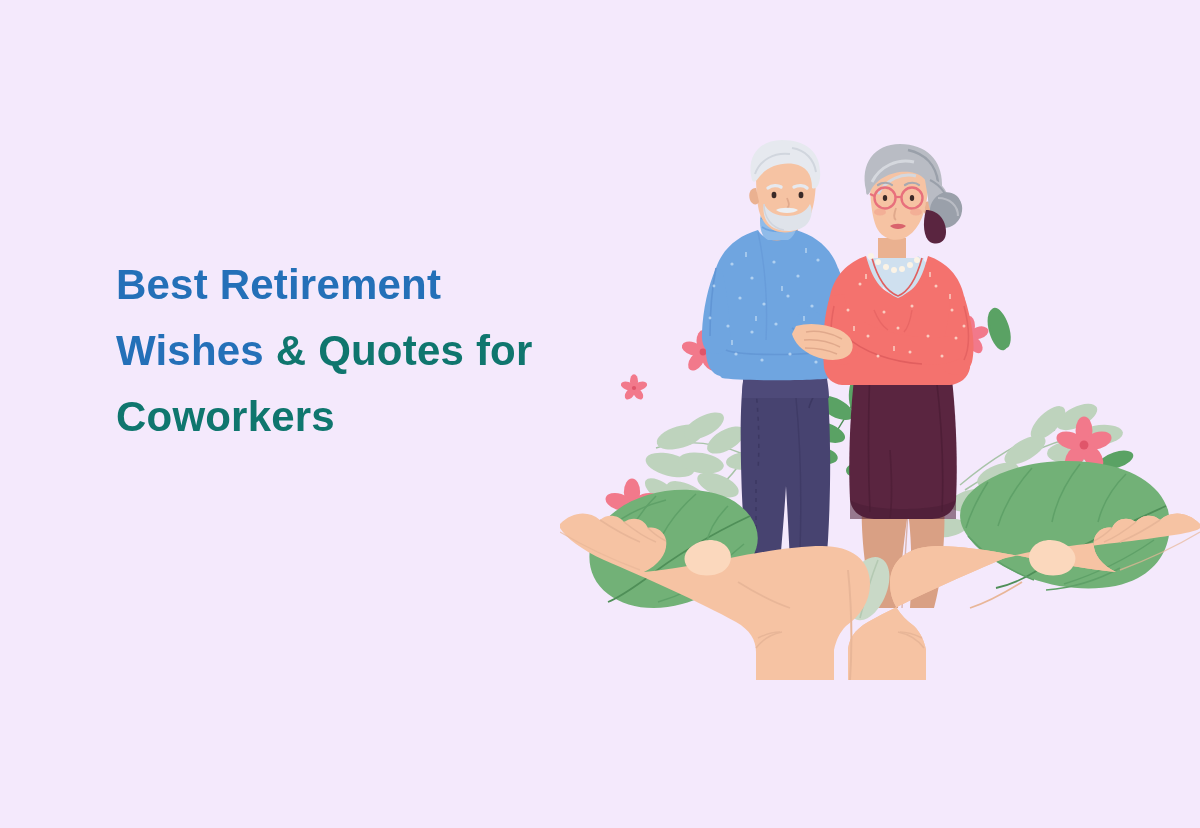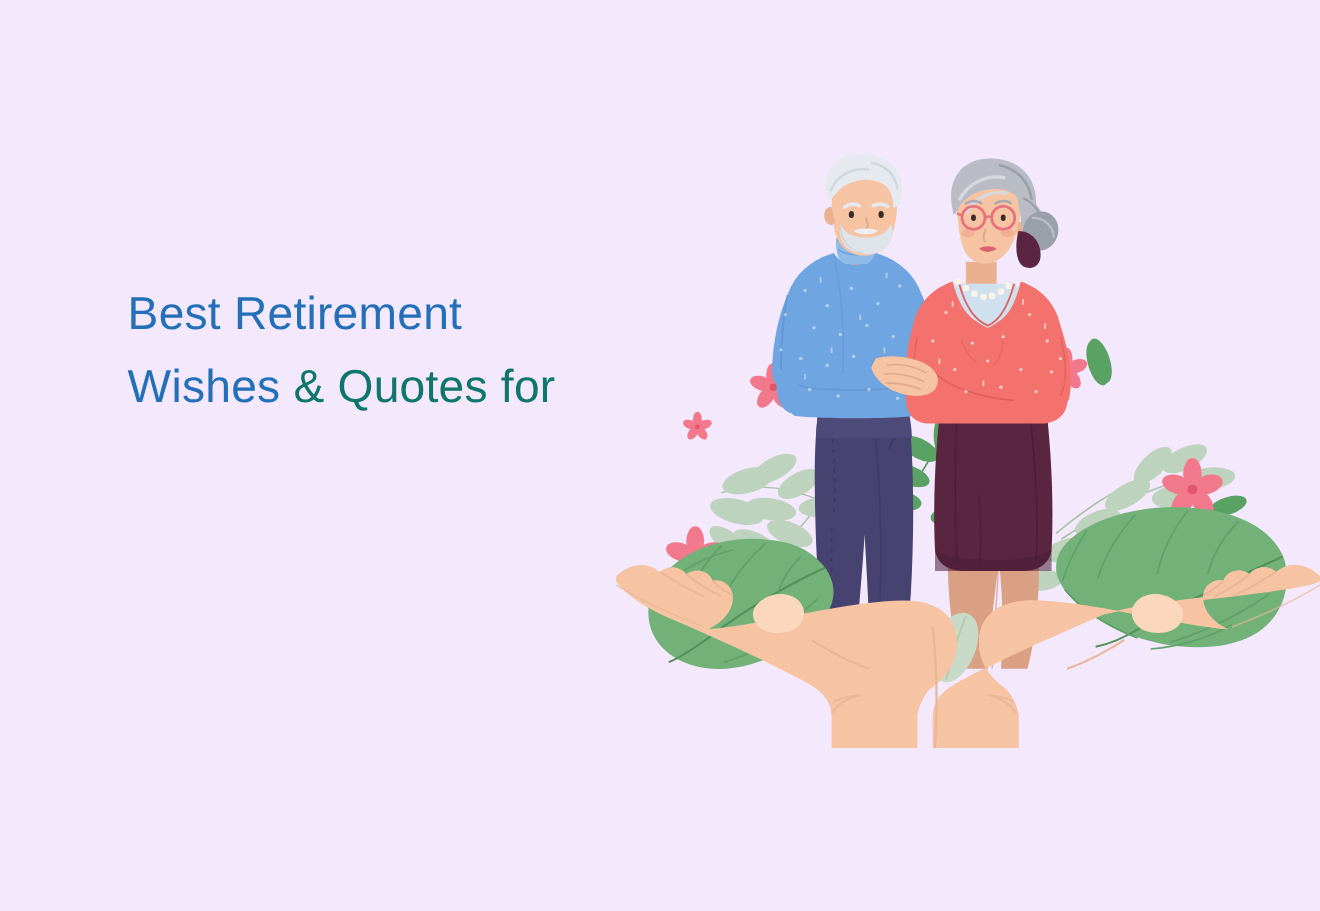--- a/index.html
+++ b/index.html
@@ -24,21 +24,21 @@
   
   .headline {
     position: absolute;
     left: 116px;
     top: 252px;
     width: 470px;
   }
   .headline-line {
     font-size: 42px;
     line-height: 66px;
-    font-weight: 400;
+    font-weight: 700;
     letter-spacing: 0.2px;
     color: #111111;
     white-space: nowrap;
   }
   .hl-accent {
     color: #2470b8;
   }
   .hl-plain {
     color: #0f766e;
   }
@@ -60,20 +60,23 @@
 <body>
 
 <div class="banner">
 
   <div class="headline">
     <div class="headline-line">
       <span class="hl-accent">Best Retirement</span>
     </div>
     <div class="headline-line">
       <span class="hl-accent">Wishes</span><span class="hl-plain"> &amp; Quotes for</span>
+    </div>
+    <div class="headline-line">
+      <span class="hl-plain">Coworkers</span>
     </div>
   </div>
 
   <div class="illustration">
     <svg viewBox="0 0 640 540" xmlns="http://www.w3.org/2000/svg">
 
       <g>
         <path d="M186 315 C 150 300, 120 300, 96 308" stroke="#a8c4a8" stroke-width="1.4" fill="none"></path>
         <path d="M186 315 C 170 340, 150 360, 122 370" stroke="#a8c4a8" stroke-width="1.4" fill="none"></path>
         <ellipse cx="120" cy="297" rx="24" ry="11" fill="#bed3bd" transform="rotate(-16 120 297)"></ellipse>

